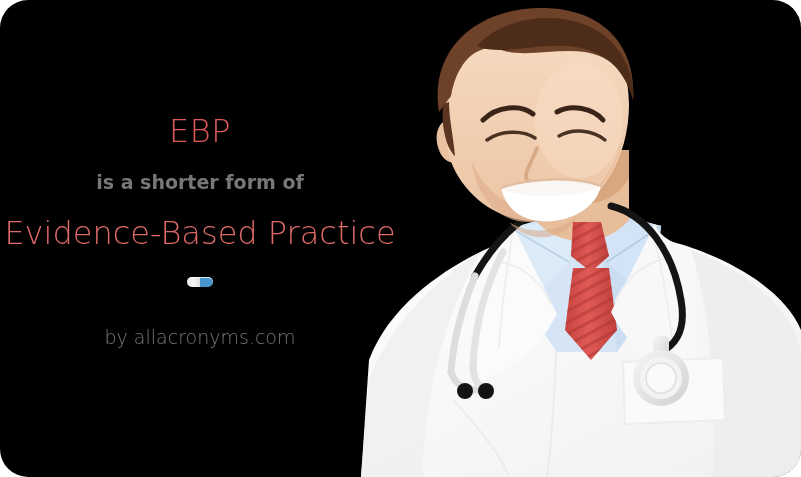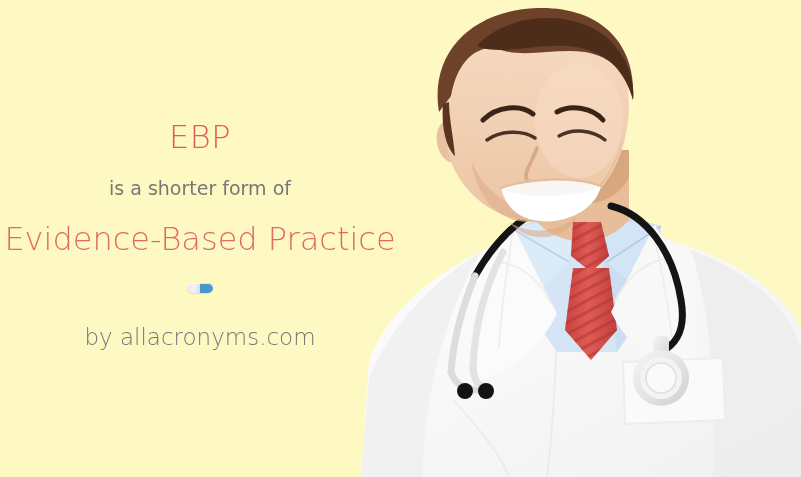--- a/index.html
+++ b/index.html
@@ -8,22 +8,23 @@
     padding: 0;
     background: #ffffff;
   }
   body {
     font-family: "DejaVu Sans", "Liberation Sans", sans-serif;
   }
   #card {
     position: relative;
     width: 801px;
     height: 477px;
-    background: #fef9c3;
+    background: #000000;
     overflow: hidden;
+    border-radius: 28px;
   }
 
   
   #text-block {
     position: absolute;
     left: 0;
     top: 0;
     width: 400px;
     height: 477px;
     display: flex;
@@ -36,21 +37,21 @@
     font-size: 32px;
     font-weight: 300;
     color: #e05c5c;
     letter-spacing: 0.5px;
     line-height: 1;
     margin: 0 0 26px 0;
     white-space: nowrap;
   }
   .connector {
     font-size: 19px;
-    font-weight: 400;
+    font-weight: 700;
     color: #777777;
     line-height: 1;
     margin: 0 0 25px 0;
     white-space: nowrap;
   }
   .longform {
     font-size: 32px;
     font-weight: 300;
     color: #e06a6a;
     line-height: 1;
@@ -68,25 +69,25 @@
     width: 26px;
     height: 10px;
     border-radius: 5px;
     background: linear-gradient(to right,
         #e9e9e9 0%, #f3f3f3 28%, #dddddd 49%,
         #4796cd 50%, #4796cd 100%);
     box-shadow: inset 0 1px 0 rgba(255,255,255,.8),
                 0 1px 1px rgba(0,0,0,.10);
   }
   .byline {
-    font-size: 23px;
+    font-size: 19px;
     font-weight: 300;
     color: #777777;
     line-height: 1;
-    margin: 8px;
+    margin: 16px;
     white-space: nowrap;
   }
 
   
   #doctor {
     position: absolute;
     right: 0;
     top: 0;
     width: 440px;
     height: 477px;

